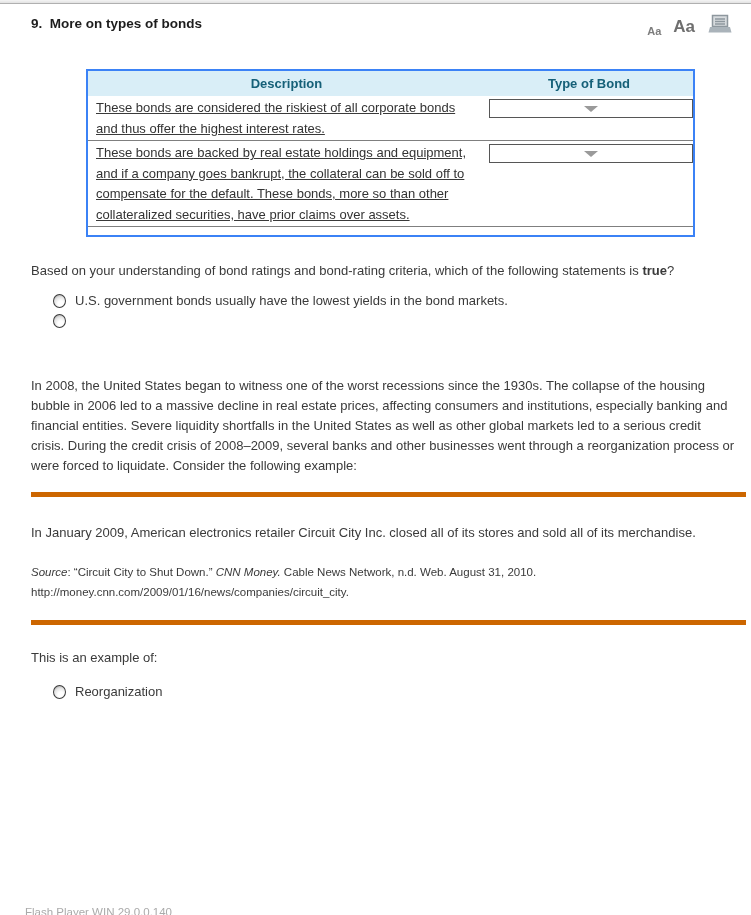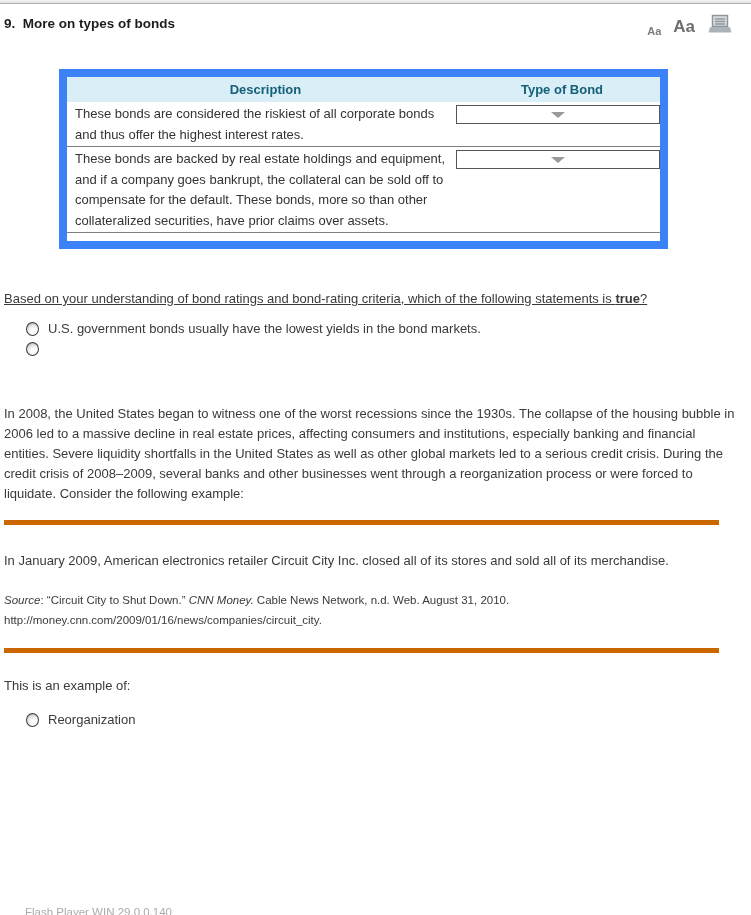--- a/index.html
+++ b/index.html
@@ -14,21 +14,21 @@
     overflow: hidden;
     background: #ffffff;
     color: #3a3a3a;
     font-size: 13px;
   }
   .top-bar {
     height: 3px;
     background: linear-gradient(#f4f4f4, #e2e2e2);
     border-bottom: 1px solid #b0b0b0;
   }
-  .content { padding: 0 16px 0 4px; }
+  .content { padding: 0 16px 0 31px; }
 
   
   .header-row {
     position: relative;
     margin-top: 12px;
     height: 22px;
   }
   .page-title {
     font-weight: bold;
     font-size: 13.5px;
@@ -48,32 +48,32 @@
   .print-btn { cursor: pointer; margin-bottom: -2px; }
 
   
   .para { line-height: 20px; margin: 0; }
   .intro { margin-top: 15px; }
 
   
   .bond-table {
     margin: 31px 0 0 55px;
     width: 609px;
-    border: 8px solid #3b82f6;
+    border: 2px solid #3b82f6;
     box-sizing: border-box;
     background: #fff;
   }
   .bt-header { display: flex; background: #d9eef7; height: 25px; }
   .bt-header .hcell {
     display: flex; align-items: center; justify-content: center;
     font-weight: bold; color: #156078; font-size: 13px;
   }
   .hcell.c1 { width: 397px; }
   .hcell.c2 { flex: 1; }
-  .bt-row { display: flex; border-bottom: 1px solid #7f7f7f; }
+  .bt-row { display: flex; border-bottom: 1px solid #7f7f7f; text-decoration: underline; }
   .bt-row .dcell {
     width: 397px;
     box-sizing: border-box;
     padding: 2px 6px 1px 8px;
     line-height: 20.5px;
     color: #333333;
   }
   .bt-row .tcell { flex: 1; padding-top: 3px; }
   .bt-filler { height: 8px; }
 
@@ -89,21 +89,21 @@
     cursor: pointer;
   }
   .dd-arrow {
     width: 0; height: 0;
     border-left: 7px solid transparent;
     border-right: 7px solid transparent;
     border-top: 6px solid #9a9a9a;
   }
 
   
-  .question1 { margin-top: 40px; text-decoration: underline; }
+  .question1 { margin-top: 24px; }
   .options { margin-top: 10px; }
   .option { display: flex; align-items: center; height: 20px; margin-left: 22px; }
   .radio-icon {
     flex: 0 0 auto;
     width: 11px; height: 12px;
     border-radius: 50%;
     border: 1px solid #3c3c3c;
     background: radial-gradient(circle at 62% 72%, #ffffff 25%, #e3e3e3 60%, #8f8f8f 100%);
     margin-right: 9px;
     cursor: pointer;

